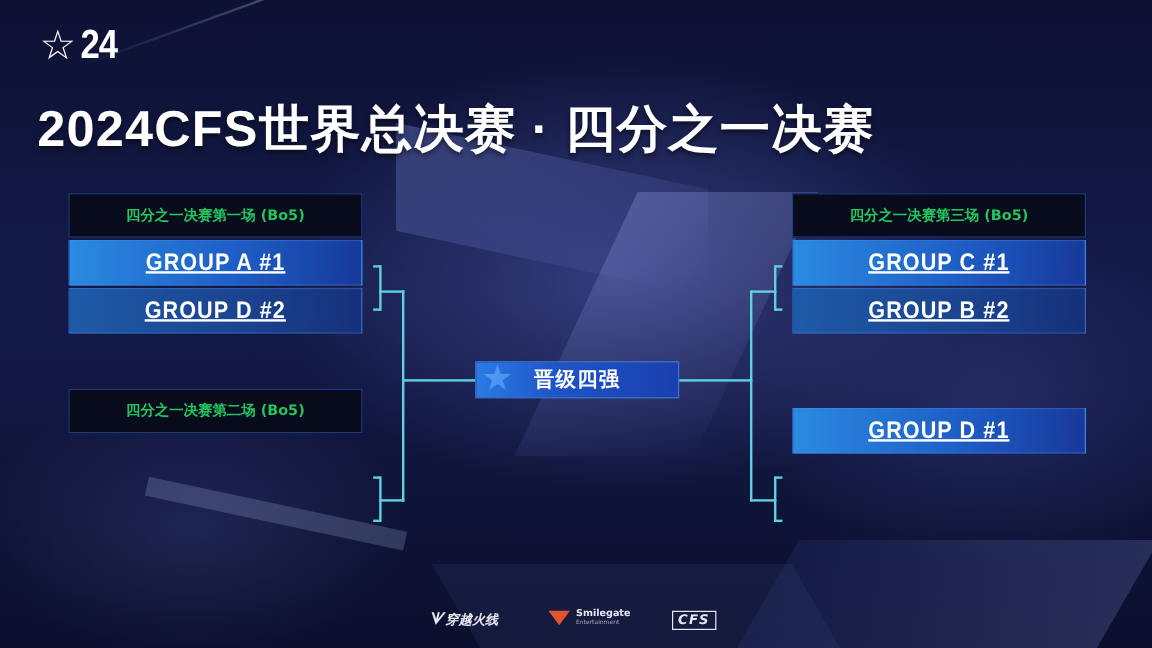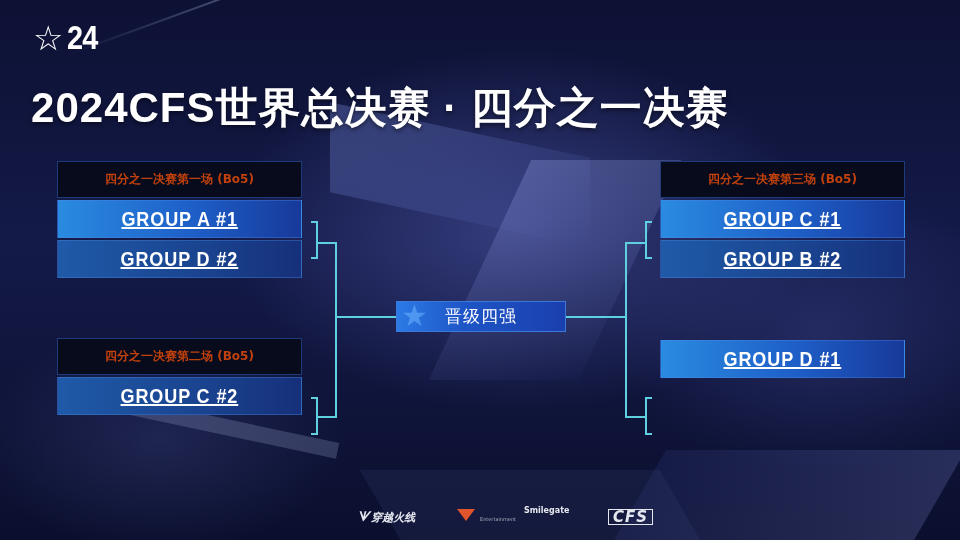--- a/index.html
+++ b/index.html
@@ -21,45 +21,45 @@
 
   .logo{position:absolute;left:33px;top:18px;display:flex;align-items:center;gap:4px;}
   .logo .star{font-size:34px;line-height:34px;color:#fff;}
   .logo .num{font-size:34px;font-weight:bold;font-family:"Liberation Sans",sans-serif;letter-spacing:-1px;transform:scaleX(0.85);transform-origin:left;}
 
   .title{position:absolute;left:0;width:760px;top:80px;text-align:center;font-size:42px;font-weight:bold;
     font-family:"Liberation Sans","DejaVu Sans",sans-serif;letter-spacing:1px;text-shadow:0 2px 4px rgba(0,0,0,0.5);}
 
   .match{position:absolute;width:245px;}
   .match .hdr{height:37px;background:#070b1c;border:1px solid #1d3a7a;box-sizing:border-box;
-    display:flex;align-items:center;justify-content:center;font-size:12px;font-weight:bold;color:#c2410c;}
+    display:flex;align-items:center;justify-content:center;font-size:12px;font-weight:bold;color:#22c55e;}
   .match .row{height:38px;margin-top:2px;display:flex;align-items:center;justify-content:center;
     font-family:"Liberation Sans",sans-serif;font-weight:bold;font-size:20px;letter-spacing:1px;
     border:1px solid rgba(80,140,230,0.35);box-sizing:border-box;transform-origin:center;}
   .match .row span{display:inline-block;transform:scaleX(0.9);}
   .row.first{background:linear-gradient(90deg,#2a8be0 0%,#1e5fc8 55%,#17399a 100%);text-decoration:underline;}
   .row.second{background:linear-gradient(90deg,#1f5aa8 0%,#1a438f 60%,#16307a 100%);text-decoration:underline;}
 
   .line{position:absolute;background:#5fd0e0;}
 
   .badge{position:absolute;left:396px;top:301px;width:170px;height:31px;
     background:linear-gradient(90deg,#2b7ae6 0%,#1e55c6 40%,#1a3fae 100%);border:1px solid #3b78d8;box-sizing:border-box;
     display:flex;align-items:center;justify-content:center;}
   .badge .bstar{position:absolute;left:4px;top:-4px;font-size:30px;color:rgba(110,180,255,0.55);}
-  .badge .btext{font-size:17px;font-weight:normal;letter-spacing:1px;position:relative;}
+  .badge .btext{font-size:17px;font-weight:bold;letter-spacing:1px;position:relative;}
 
   .footer{position:absolute;top:507px;left:0;width:960px;height:24px;}
   .flogo{position:absolute;display:flex;align-items:center;color:#e6e8f0;}
   .f1{left:357px;top:2px;font-size:11px;font-style:italic;font-weight:bold;}
   .f2{left:457px;top:0;}
   .f2 .mark{width:0;height:0;border-left:9px solid transparent;border-right:9px solid transparent;border-top:12px solid #e0542e;position:relative;margin-right:5px;}
   .f2 .txt{display:flex;flex-direction:column;line-height:8px;}
-  .f2 .t1{font-size:8px;font-weight:bold;margin-left:44px;}
+  .f2 .t1{font-size:8px;font-weight:bold;}
   .f2 .t2{font-size:5px;color:#aab;}
-  .f3{left:560px;top:2px;border:1px solid #e6e8f0;padding:0 4px;font-size:15px;font-weight:bold;font-style:italic;letter-spacing:1px;height:14px;line-height:14px;margin-left:48px;}
+  .f3{left:560px;top:2px;border:1px solid #e6e8f0;padding:0 4px;font-size:11px;font-weight:bold;font-style:italic;letter-spacing:1px;height:14px;line-height:14px;}
 </style>
 </head>
 <body>
 
 <div class="bg">
   <div class="shard s1"></div>
   <div class="shard s2"></div>
   <div class="shard s3"></div>
   <div class="shard s4"></div>
   <div class="shard s5"></div>
@@ -76,25 +76,22 @@
 <div class="match" style="left:57px;top:161px;">
   <div class="hdr">四分之一决赛第一场 (Bo5)</div>
   <div class="row first">
       <span>GROUP A  #1</span>
     </div>
   <div class="row second">
       <span>GROUP D  #2</span>
     </div>
 </div>
 
-<div class="match" style="left:57px;top:338px;">
+<div class="match" style="left:57px;top:324px;">
   <div class="hdr">四分之一决赛第二场 (Bo5)</div>
-  <div class="row second">
-      <span>GROUP C  #2</span>
-    </div>
 </div>
 
 <div class="match" style="left:660px;top:161px;">
   <div class="hdr">四分之一决赛第三场 (Bo5)</div>
   <div class="row first">
       <span>GROUP C  #1</span>
     </div>
   <div class="row second">
       <span>GROUP B  #2</span>
     </div>

